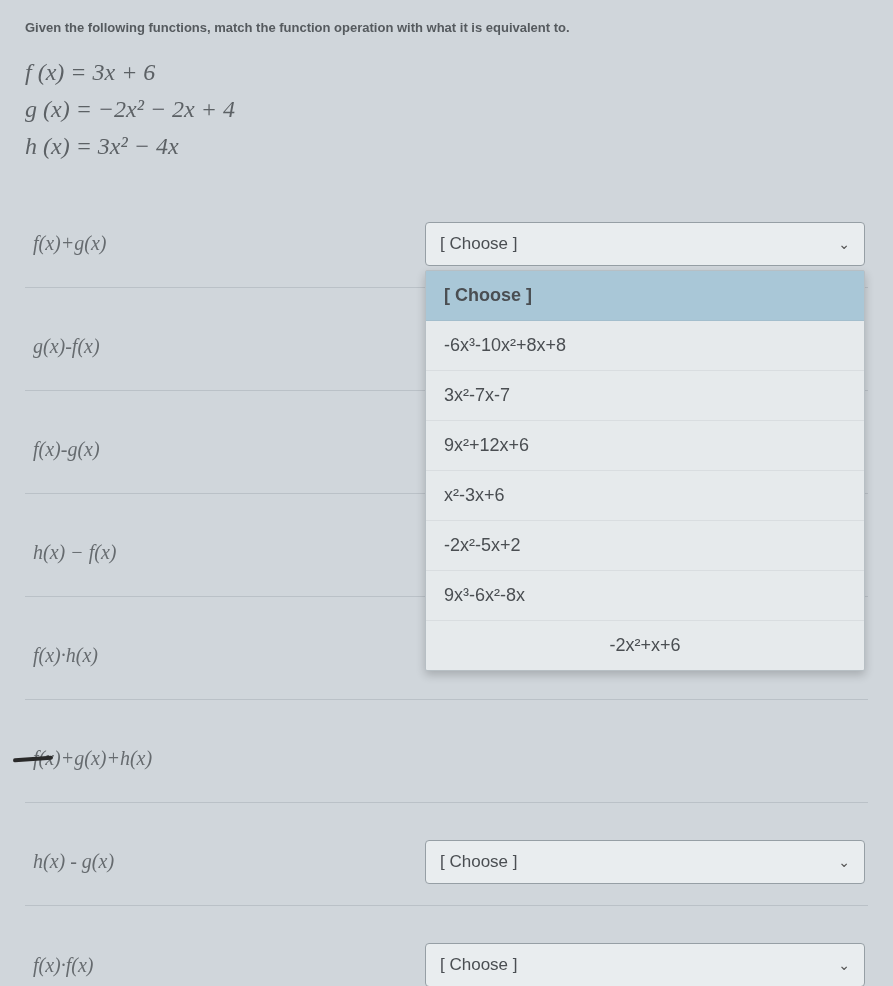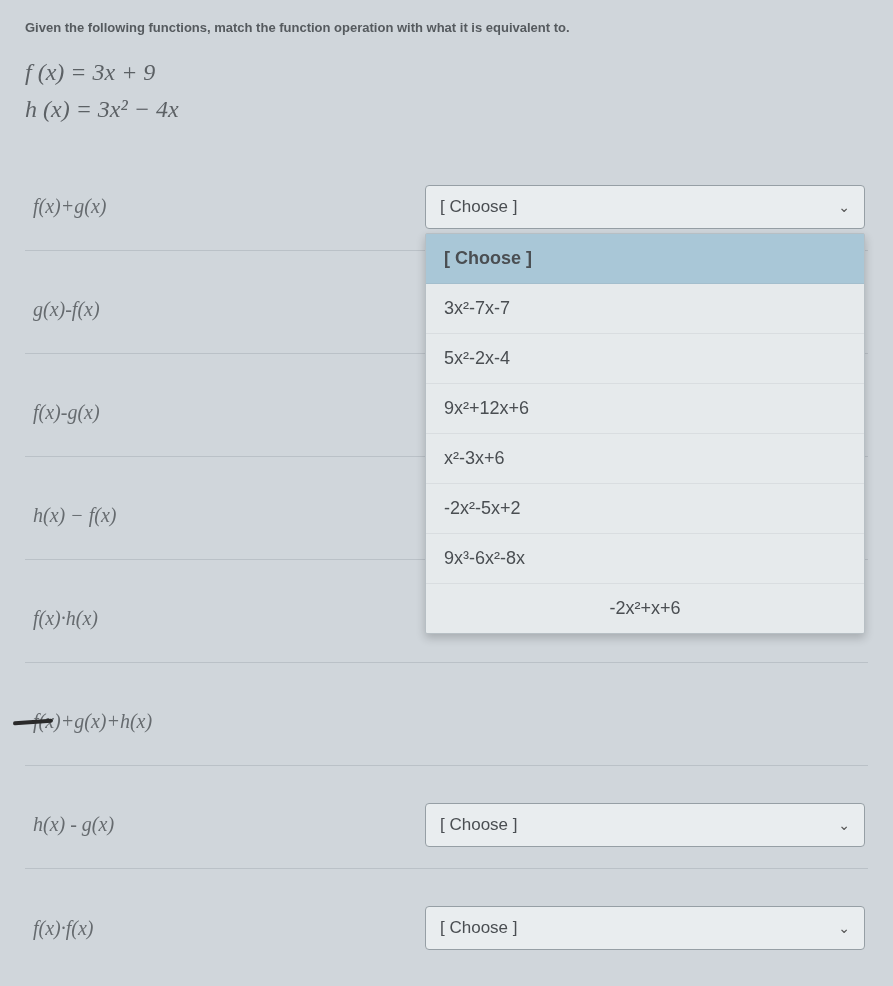--- a/index.html
+++ b/index.html
@@ -119,37 +119,38 @@
       border-radius: 2px;
       transform: rotate(-4deg);
     }
   </style>
 </head>
 <body>
 
 <div class="question-title">Given the following functions, match the function operation with what it is equivalent to.</div>
 
 <div class="formulas">
-  <div class="formula">f (x) = 3x + 9</div>
+  <div class="formula">f (x) = 3x + 6</div>
+  <div class="formula">g (x) = −2x² − 2x + 4</div>
   <div class="formula">h (x) = 3x² − 4x</div>
 </div>
 
 <div class="match-area">
 
   <div class="match-row">
     <div class="match-label">f(x)+g(x)</div>
     <div class="dropdown-open-wrapper">
       <div class="dropdown-selected">
         <span>[ Choose ]</span>
         <span class="chevron">⌄</span>
       </div>
       <div class="dropdown-panel">
         <div class="dropdown-item highlighted">[ Choose ]</div>
+        <div class="dropdown-item">-6x³-10x²+8x+8</div>
         <div class="dropdown-item">3x²-7x-7</div>
-        <div class="dropdown-item">5x²-2x-4</div>
         <div class="dropdown-item">9x²+12x+6</div>
         <div class="dropdown-item">x²-3x+6</div>
         <div class="dropdown-item">-2x²-5x+2</div>
         <div class="dropdown-item">9x³-6x²-8x</div>
         <div class="dropdown-item">-2x²+x+6</div>
       </div>
     </div>
   </div>
 
   <div class="match-row">

